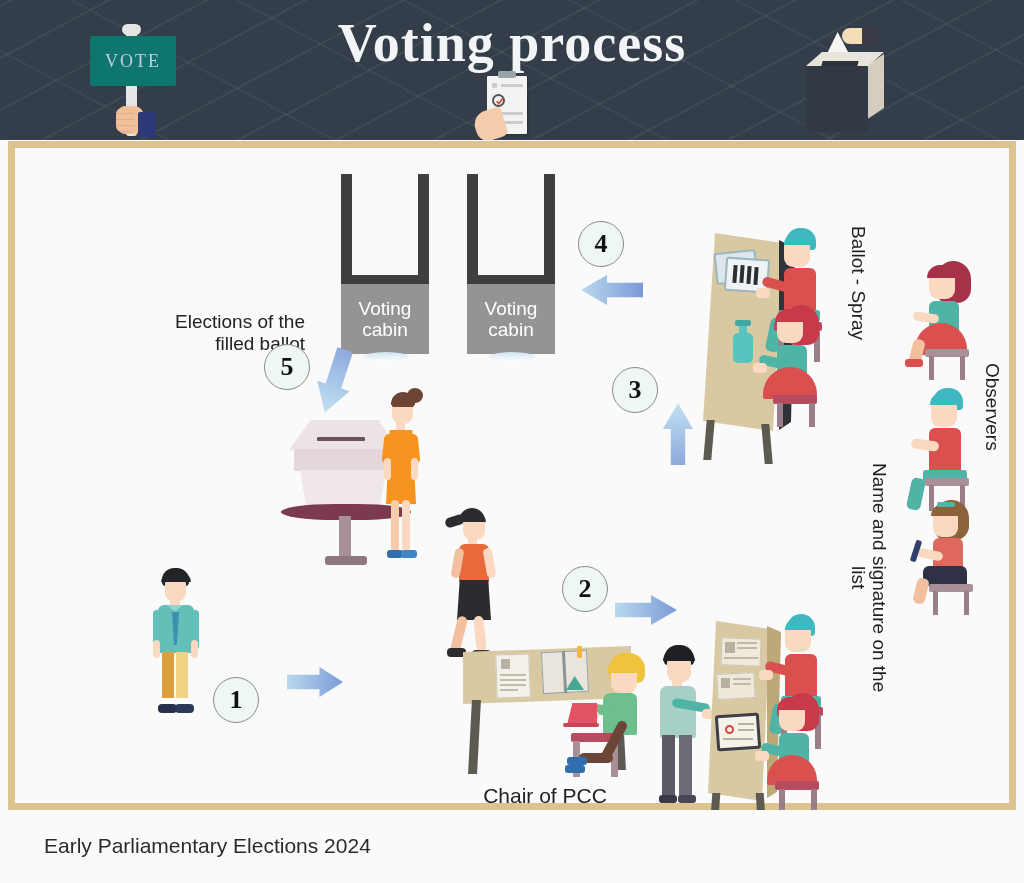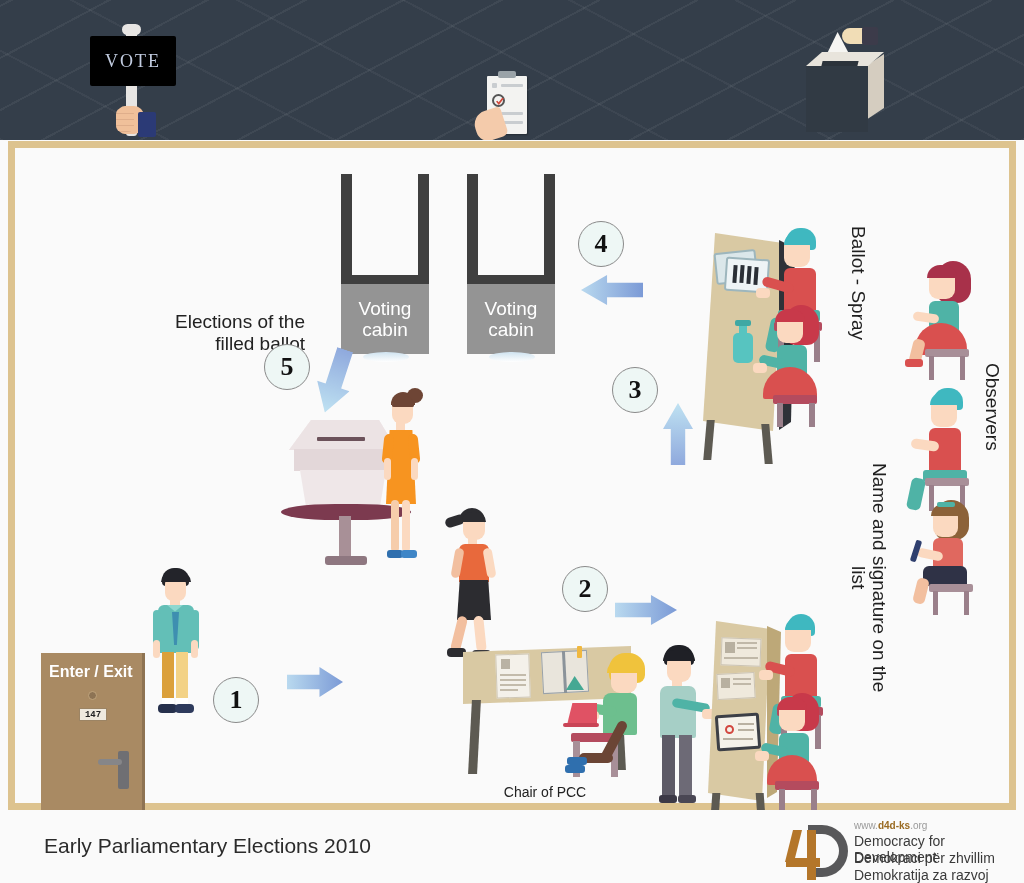--- a/index.html
+++ b/index.html
@@ -44,21 +44,21 @@
   .vote-pole {
     position: absolute; left: 38px; top: 2px; width: 11px; height: 110px;
     background: #e7e5e3; border-radius: 3px;
   }
   .vote-pole-cap {
     position: absolute; left: 34px; top: 0px; width: 19px; height: 11px;
     background: #e7e5e3; border-radius: 6px;
   }
   .vote-board {
     position: absolute; left: 2px; top: 12px; width: 86px; height: 50px;
-    background: #000000; border-radius: 2px;
+    background: #0f766e; border-radius: 2px;
     display: flex; align-items: center; justify-content: center;
   }
   .vote-board span {
     color: #c2cce0; font-size: 18px; letter-spacing: 2px;
     font-family: "Liberation Serif", serif;
   }
   .vote-hand {
     position: absolute; left: 30px; top: 82px; width: 26px; height: 28px;
     background: #f0c09a; border-radius: 7px 10px 10px 7px;
   }
@@ -322,20 +322,21 @@
     <div class="vote-sign">
       <div class="vote-pole"></div>
       <div class="vote-pole-cap"></div>
       <div class="vote-board">
         <span>VOTE</span>
       </div>
       <div class="vote-hand"></div>
       <div class="vote-fingers"></div>
     </div>
 
+    <div id="poster-title">Voting process</div>
 
     <div class="clip-icon">
       <div class="clip-paper"></div>
       <div class="clip-top"></div>
       <div class="clip-dot" style="left:19px;top:13px"></div>
       <div class="clip-line" style="left:28px;top:14px;width:22px"></div>
       <div class="clip-dot" style="left:19px;top:41px"></div>
       <div class="clip-line" style="left:28px;top:42px;width:22px"></div>
       <div class="clip-dot" style="left:19px;top:50px"></div>
       <div class="clip-line" style="left:28px;top:51px;width:22px"></div>
@@ -407,26 +408,20 @@
       <div class="sh" style="left:10px;top:42px;width:10px;height:30px;background:#f79420;border-radius:5px;transform:rotate(6deg)"></div>
       <div class="sh" style="left:36px;top:42px;width:10px;height:30px;background:#f79420;border-radius:5px;transform:rotate(-6deg)"></div>
       <div class="sh" style="left:11px;top:66px;width:7px;height:22px;background:#fbd9c0;border-radius:4px"></div>
       <div class="sh" style="left:38px;top:66px;width:7px;height:22px;background:#fbd9c0;border-radius:4px"></div>
       <div class="sh" style="left:18px;top:108px;width:8px;height:52px;background:#f6cdab;border-radius:4px"></div>
       <div class="sh" style="left:29px;top:108px;width:8px;height:52px;background:#fbd9c0;border-radius:4px"></div>
       <div class="sh" style="left:14px;top:158px;width:16px;height:8px;background:#2f6fae;border-radius:3px"></div>
       <div class="sh" style="left:28px;top:158px;width:16px;height:8px;background:#3f86c7;border-radius:3px"></div>
     </div>
 
-    <div class="door">
-      <div class="door-label">Enter / Exit</div>
-      <div class="door-peep"></div>
-      <div class="door-plate">147</div>
-      <div class="door-handle"></div>
-    </div>
 
     <div class="fig" style="left:134px;top:420px;width:52px;height:148px">
       <div class="sh" style="left:13px;top:0;width:27px;height:18px;background:#23242a;border-radius:12px 12px 4px 4px"></div>
       <div class="sh" style="left:16px;top:8px;width:21px;height:25px;background:#fbd9c0;border-radius:8px"></div>
       <div class="sh" style="left:12px;top:4px;width:30px;height:10px;background:#23242a;border-radius:10px 10px 0 0"></div>
       <div class="sh" style="left:21px;top:31px;width:10px;height:8px;background:#fbd9c0"></div>
       <div class="sh" style="left:9px;top:37px;width:36px;height:48px;background:#63bfb7;border-radius:6px 6px 2px 2px"></div>
       <div class="sh" style="left:18px;top:37px;width:16px;height:12px;background:#8ed7cf;clip-path:polygon(0 0,50% 55%,100% 0)"></div>
       <div class="sh" style="left:23px;top:44px;width:7px;height:33px;background:#3e8fb0;clip-path:polygon(0 0,100% 0,70% 100%,30% 100%)"></div>
       <div class="sh" style="left:4px;top:42px;width:8px;height:40px;background:#63bfb7;border-radius:4px"></div>
@@ -487,21 +482,21 @@
       <div class="sh" style="left:-22px;top:70px;width:36px;height:4px;background:#c94456;border-radius:2px"></div>
       <div class="sh" style="left:-14px;top:80px;width:48px;height:9px;background:#b44b5e;border-radius:2px"></div>
       <div class="sh" style="left:-12px;top:88px;width:7px;height:36px;background:#a88f98"></div>
       <div class="sh" style="left:26px;top:88px;width:7px;height:36px;background:#a88f98"></div>
       <div class="sh" style="left:24px;top:66px;width:10px;height:44px;background:#6b4535;border-radius:5px;transform:rotate(28deg)"></div>
       <div class="sh" style="left:-6px;top:100px;width:34px;height:10px;background:#6b4535;border-radius:5px"></div>
       <div class="sh" style="left:-18px;top:104px;width:20px;height:8px;background:#2f6fae;border-radius:3px"></div>
       <div class="sh" style="left:-20px;top:112px;width:20px;height:8px;background:#2f6fae;border-radius:3px"></div>
     </div>
 
-    <div class="txt center" style="left:400px;top:636px;width:260px;font-size:14px">Chair of PCC</div>
+    <div class="txt center" style="left:400px;top:636px;width:260px;font-size:21px">Chair of PCC</div>
 
     <div class="step" style="left:547px;top:418px">2</div>
     <div class="arrow arrow-r" style="left:600px;top:447px;width:62px;height:30px"></div>
 
     <div class="fig" style="left:641px;top:497px;width:60px;height:160px">
       <div class="sh" style="left:8px;top:0;width:30px;height:20px;background:#1f2026;border-radius:14px 14px 4px 4px"></div>
       <div class="sh" style="left:11px;top:9px;width:24px;height:28px;background:#fbd9c0;border-radius:9px"></div>
       <div class="sh" style="left:7px;top:5px;width:32px;height:11px;background:#1f2026;border-radius:12px 12px 0 0"></div>
       <div class="sh" style="left:16px;top:34px;width:10px;height:8px;background:#fbd9c0"></div>
       <div class="sh" style="left:4px;top:41px;width:36px;height:52px;background:#a6cfc6;border-radius:7px 7px 2px 2px"></div>
@@ -649,31 +644,17 @@
       <div class="sh" style="left:0px;top:78px;width:12px;height:26px;background:#f2bf9f;border-radius:5px;transform:rotate(14deg)"></div>
       <div class="stool-seat" style="left:14px;top:84px;width:44px;height:8px;background:#a88f98"></div>
       <div class="stool-leg" style="left:18px;top:91px;width:5px;height:24px;background:#9a7f8a"></div>
       <div class="stool-leg" style="left:49px;top:91px;width:5px;height:24px;background:#9a7f8a"></div>
     </div>
 
   </div>
   </div>
 
   <div id="footer">
-    <div id="footer-title">Early Parliamentary Elections 2010</div>
+    <div id="footer-title">Early Parliamentary Elections 2024</div>
   </div>
 
-  <div class="d4d">
-    <div class="d4d-mark">
-      <div class="d4d-d"></div>
-      <div class="d4d-four">
-        <div class="v"></div>
-        <div class="h"></div>
-        <div class="s"></div>
-      </div>
-    </div>
-    <div class="d4d-url"><span>www.</span><b>d4d-ks</b><span>.org</span></div>
-    <div class="d4d-l1">Democracy for Development</div>
-    <div class="d4d-l2">Demokraci për zhvillim</div>
-    <div class="d4d-l3">Demokratija za razvoj</div>
-  </div>
 
 </div>
 
 </body></html>

